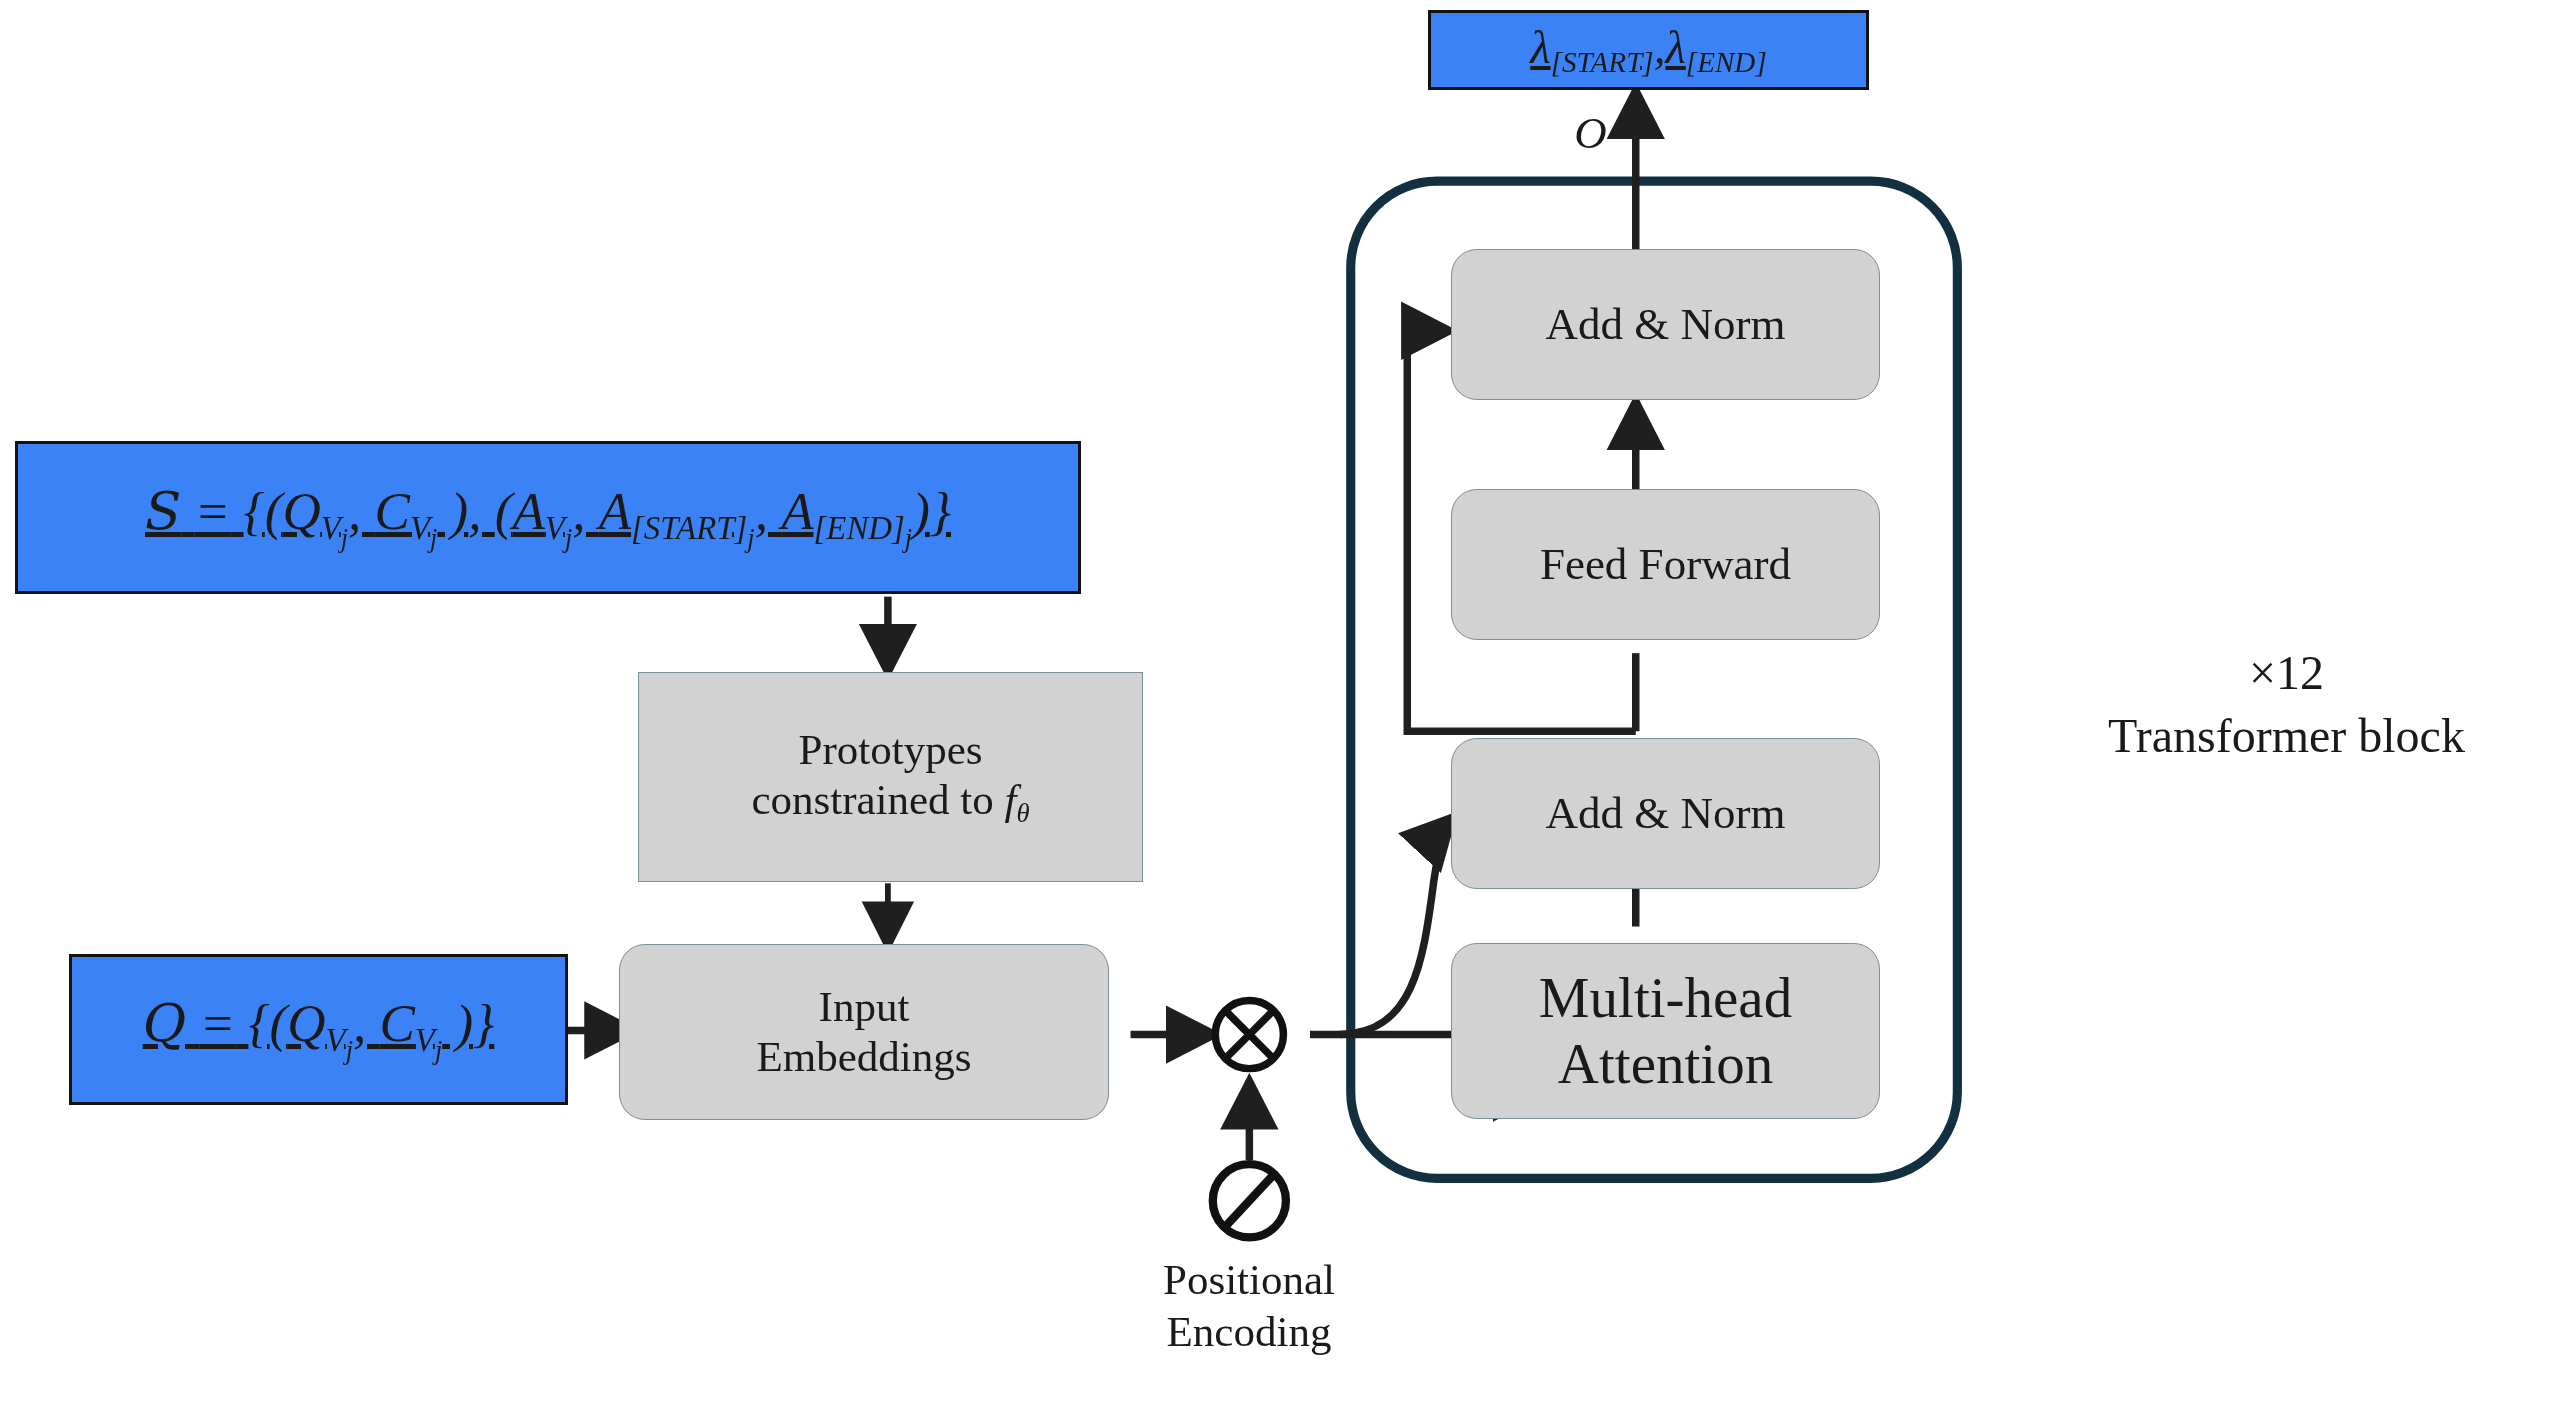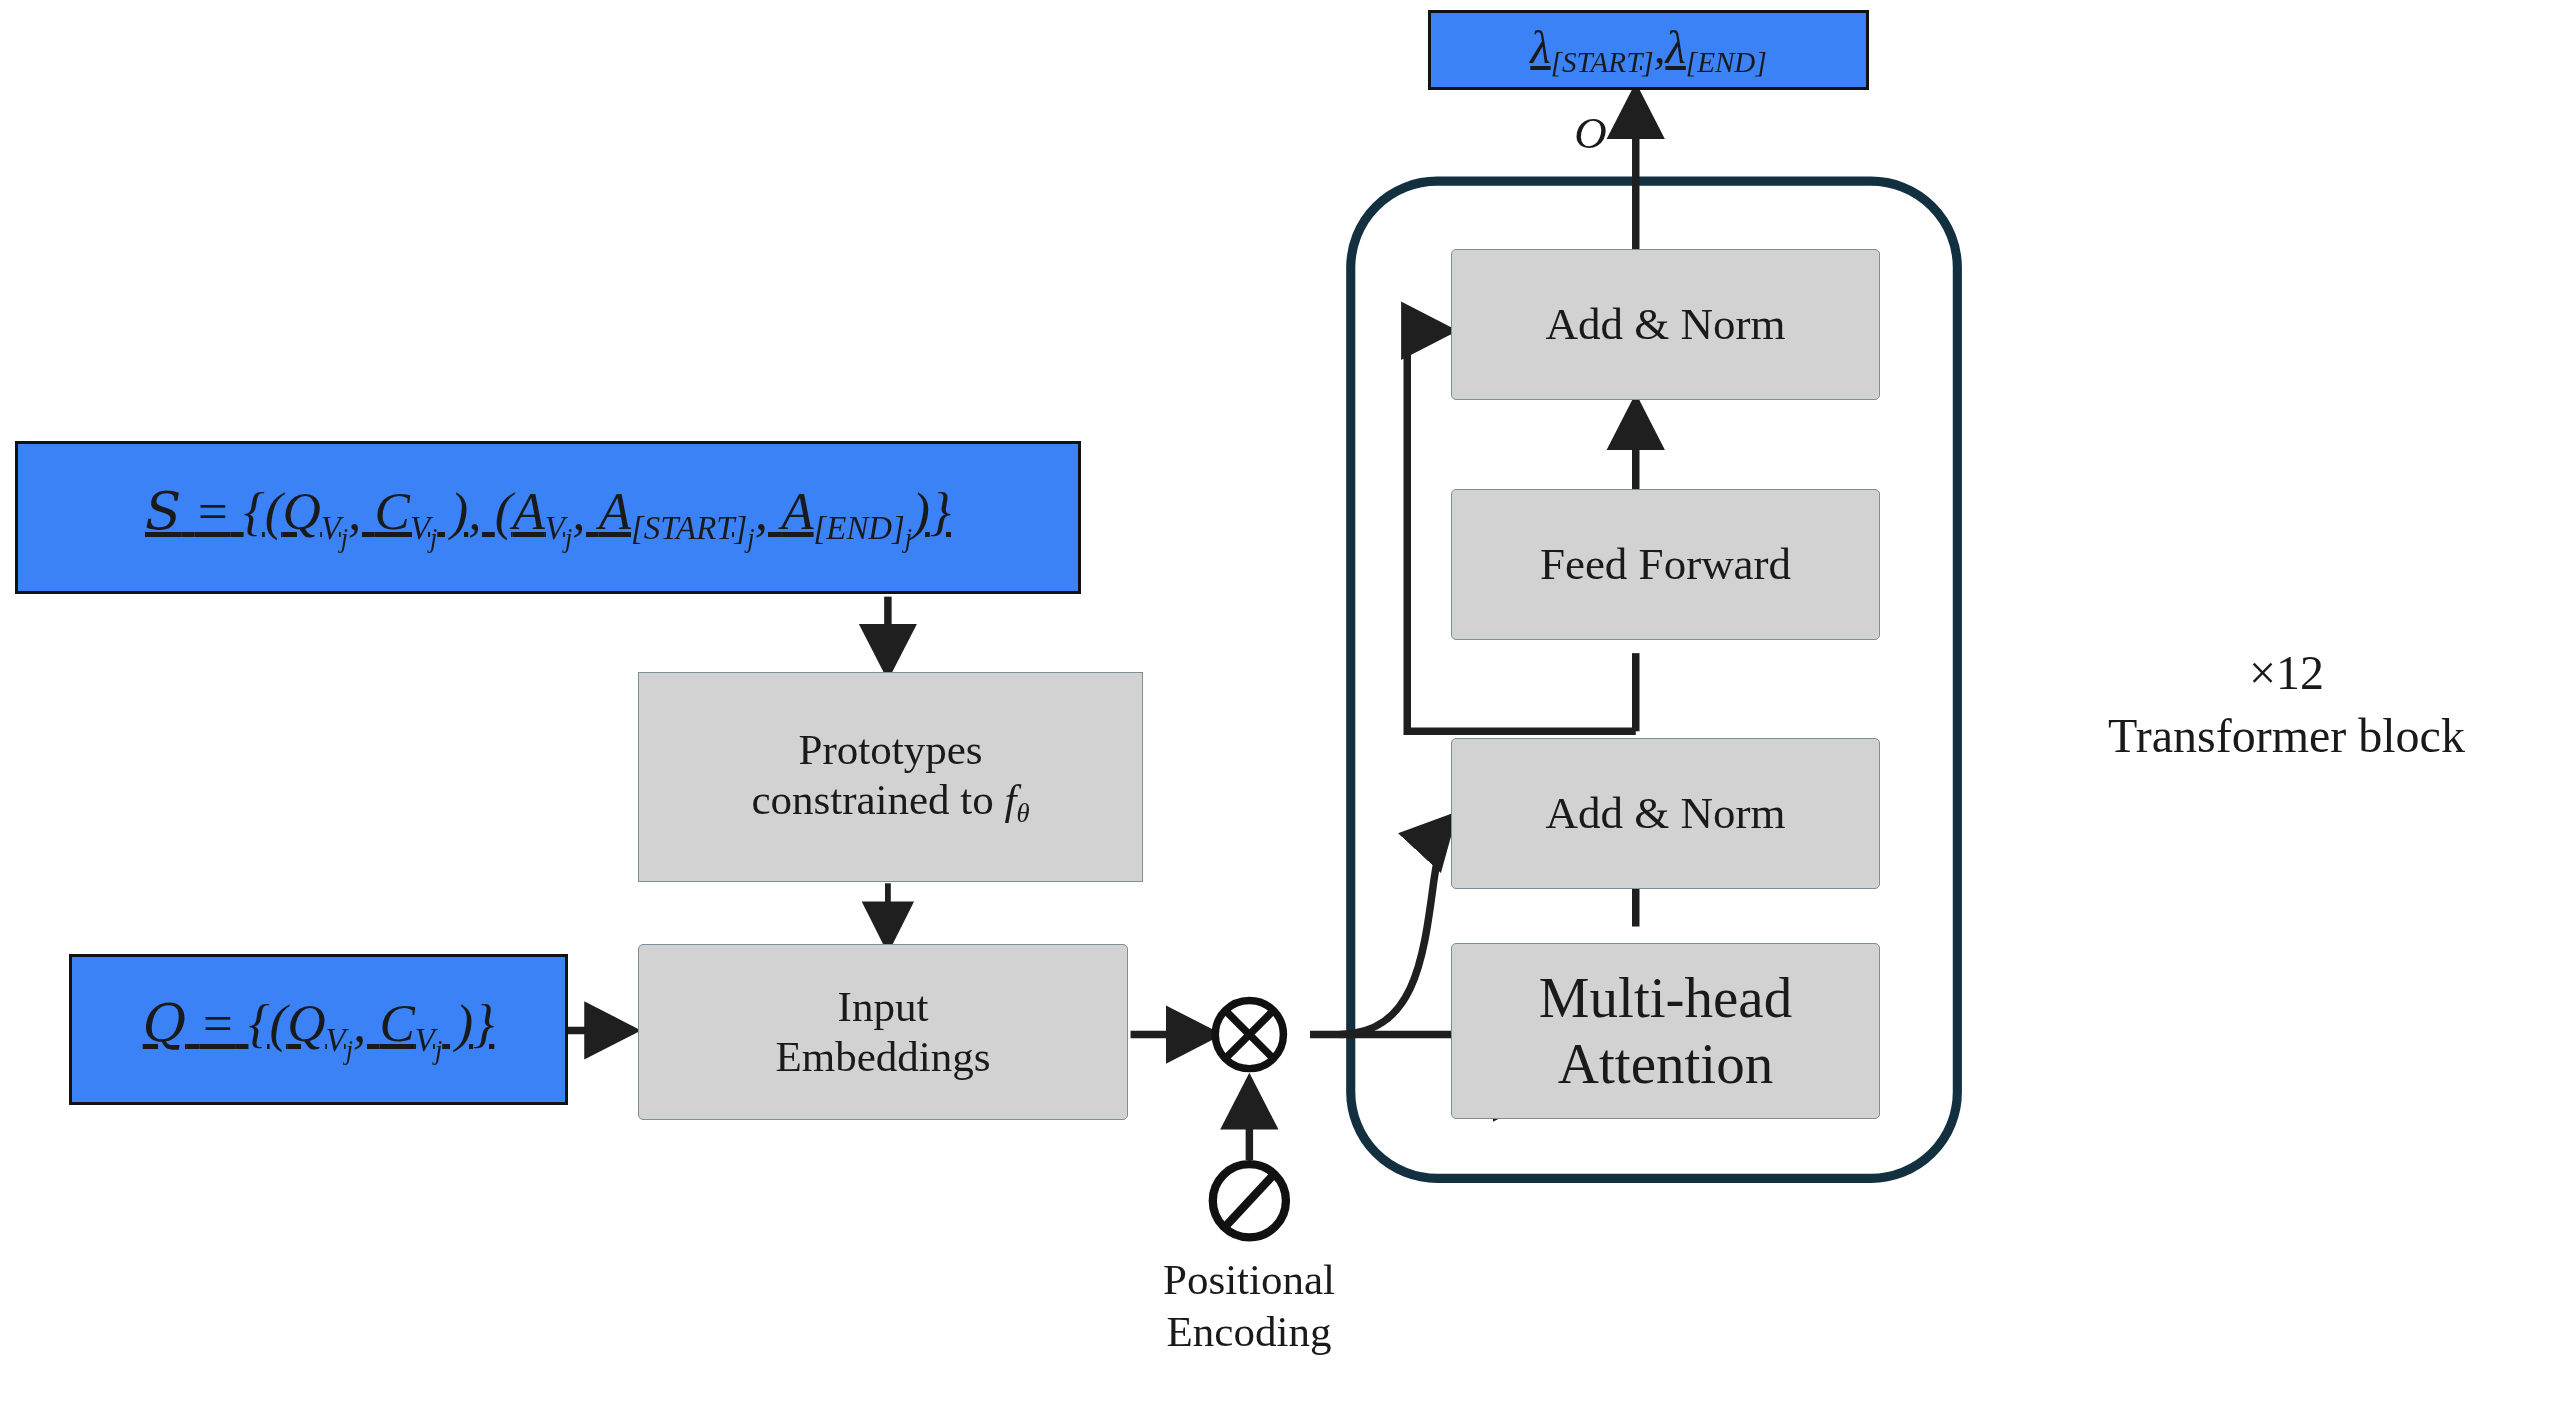--- a/index.html
+++ b/index.html
@@ -32,21 +32,21 @@
     justify-content: center;
     text-align: center;
     box-sizing: border-box;
     line-height: 1.16;
   }
   .gray-box {
     background: #d2d2d2;
     border: 1.7px solid #7d8f99;
   }
   .gray-box.rounded {
-    border-radius: 5px;
+    border-radius: 26px;
   }
   .plain-box {
     background: #3b82f6;
     border: 3.3px solid #121212;
     text-decoration: underline;
   }
   .label-free {
     position: absolute;
     text-align: center;
     line-height: 1.2;
@@ -152,21 +152,21 @@
     </span>
   </div>
 
   <div class="node gray-box" style="left:638px; top:672px; width:505px; height:210px; font-size:43px; flex-direction:column;">
     <div>Prototypes</div>
     <div>
       <span>constrained to </span><span style="font-style:italic;">f</span><sub style="font-style:italic;">θ</sub>
     </div>
   </div>
 
-  <div class="node gray-box rounded" style="left:638px; top:944px; width:490px; height:176px; font-size:43px; flex-direction:column;">
+  <div class="node gray-box rounded" style="left:619px; top:944px; width:490px; height:176px; font-size:43px; flex-direction:column;">
     <div>Input</div>
     <div>Embeddings</div>
   </div>
 
   <div class="label-free" style="left:1066px; top:1254px; width:366px; font-size:43px;">
     <div>Positional</div>
     <div>Encoding</div>
   </div>
 
   <div class="node gray-box rounded" style="left:1451px; top:249px; width:429px; height:151px; font-size:45px;">

